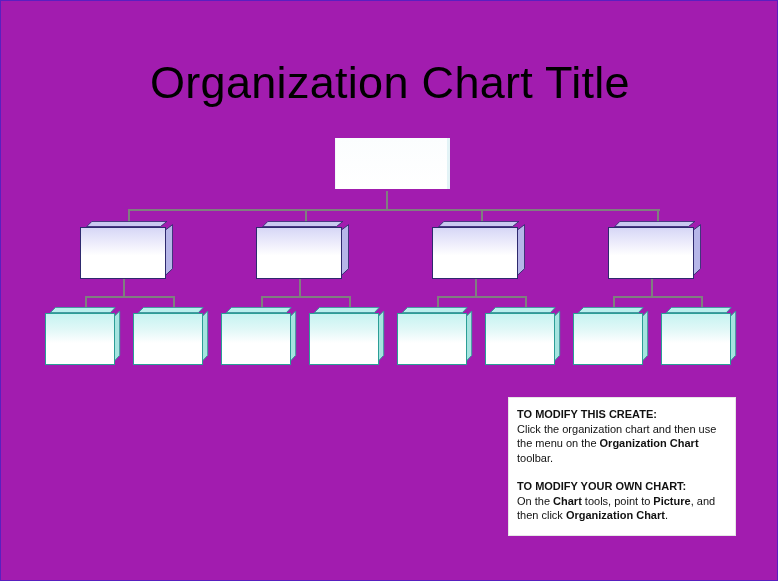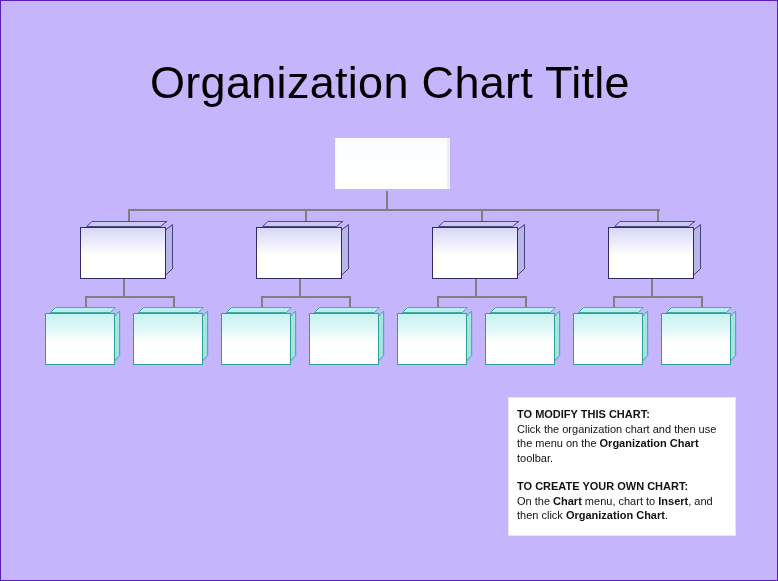--- a/index.html
+++ b/index.html
@@ -1,21 +1,21 @@
 <!DOCTYPE html>
 <html><head>
   <meta charset="utf-8">
   <style>
     html, body { margin: 0; padding: 0; background: #ffffff; }
     body { width: 778px; height: 581px; overflow: hidden; }
     .page {
       position: relative;
       width: 776px; height: 579px;
       border: 1px solid #5a1fc0;
-      background: #c4b5fd;
+      background: #a21caf;
       font-family: "Liberation Sans", sans-serif;
     }
     .title {
       position: absolute; left: 0; width: 778px; top: 56px;
       text-align: center; font-size: 45px; color: #000;
       font-family: "Liberation Sans", sans-serif;
       letter-spacing: 0.3px;
     }
     .ghost {
       position: absolute; left: 334px; top: 137px; width: 111px; height: 51px;
@@ -203,23 +203,23 @@
         <polygon points="0,6.5 6,0.5 75.5,0.5 70,6.5" fill="#b8efec" stroke="#2b9e96" stroke-width="1"></polygon>
       </svg>
     <svg class="side" width="8" height="58" viewBox="0 0 8 58">
         <polygon points="0.5,6.5 6.5,0.5 6.5,51 0.5,57.5" fill="#a6e4e0" stroke="#2b9e96" stroke-width="1"></polygon>
       </svg>
     <div class="front"><span></span></div>
   </div>
 
   <div class="note">
     <div>
-      <b>TO MODIFY  THIS CHART:</b><br>
+      <b>TO MODIFY  THIS CREATE:</b><br>
       <span>Click the organization chart and then use the menu on the </span><b>Organization Chart</b><span> toolbar.</span>
     </div>
     <div class="gap"></div>
     <div>
-      <b>TO CREATE  YOUR  OWN CHART:</b><br>
-      <span>On the </span><b>Chart</b><span> menu, chart to </span><b>Insert</b><span>, and then click </span><b>Organization Chart</b><span>.</span>
+      <b>TO MODIFY  YOUR  OWN CHART:</b><br>
+      <span>On the </span><b>Chart</b><span> tools, point to </span><b>Picture</b><span>, and then click </span><b>Organization Chart</b><span>.</span>
     </div>
   </div>
 
 </div>
 
 </body></html>

